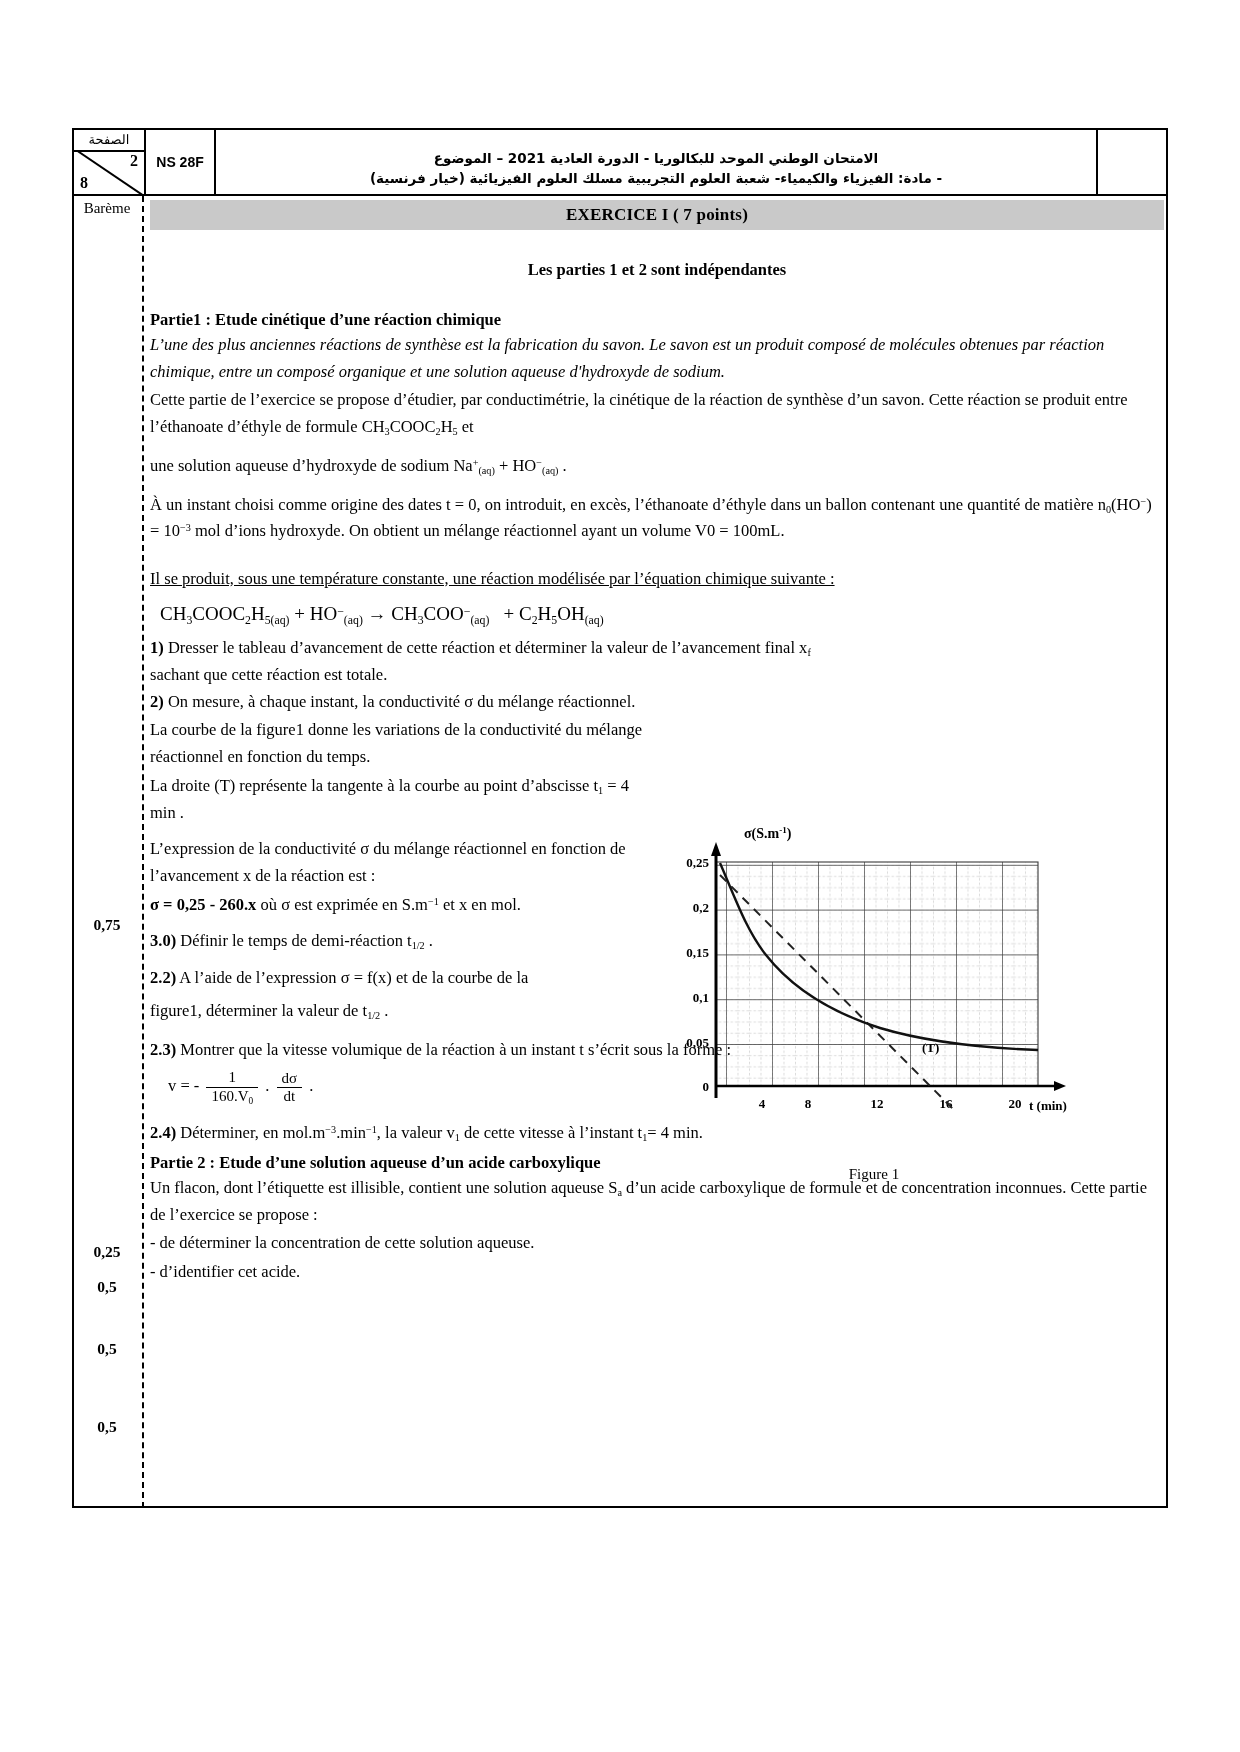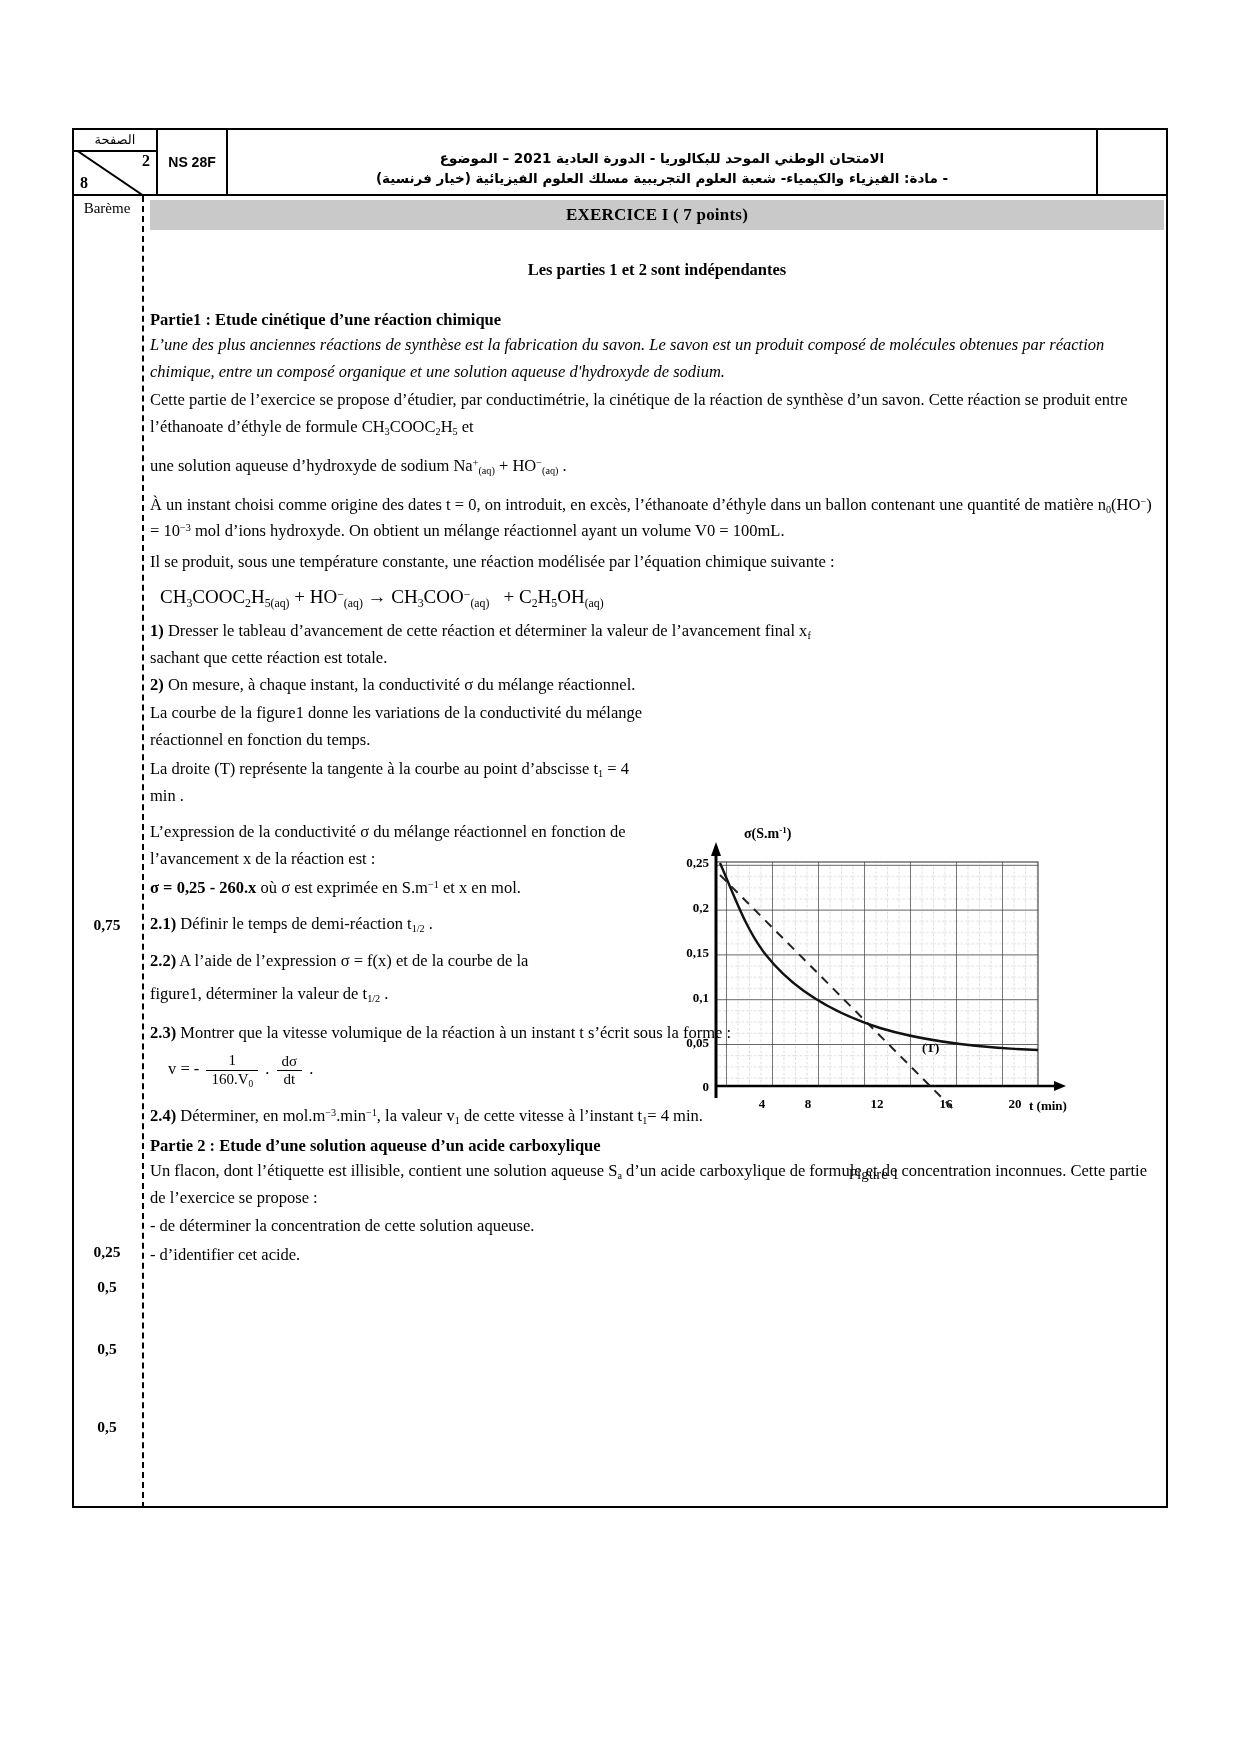--- a/index.html
+++ b/index.html
@@ -2,21 +2,21 @@
 <html><head>
 <meta charset="utf-8">
 <style>
   html,body{margin:0;padding:0;background:#fff;}
   body{width:1240px;height:1752px;font-family:"Liberation Serif",serif;color:#000;position:relative;}
   .page{position:absolute;left:72px;top:128px;width:1096px;height:1380px;border:2px solid #000;box-sizing:border-box;}
 
   
   .hdr{position:absolute;left:0;top:0;width:100%;height:66px;display:flex;box-sizing:border-box;}
   .hdr-cell{border-right:2px solid #000;border-bottom:2px solid #000;box-sizing:border-box;}
-  .cell-page{width:84px;position:relative;}
+  .cell-page{width:72px;position:relative;}
   .cell-page .diag{position:absolute;left:0;top:20px;width:100%;height:46px;overflow:hidden;}
   .cell-page .lbl{font-size:13px;text-align:center;border-bottom:2px solid #000;height:20px;line-height:20px;direction:rtl;}
   .cell-page .num-top{position:absolute;right:6px;top:22px;font-size:16px;font-weight:bold;font-family:"Liberation Serif",serif;}
   .cell-page .num-bot{position:absolute;left:6px;top:44px;font-size:16px;font-weight:bold;}
   .cell-code{width:70px;display:flex;align-items:center;justify-content:center;font-weight:bold;font-size:14px;font-family:"Liberation Sans",sans-serif;}
   .cell-ar{flex:1;direction:rtl;text-align:center;padding:19px 8px 0 8px;font-family:"DejaVu Sans",sans-serif;}
   .cell-ar div{font-size:13.5px;line-height:1.45;font-weight:600;}
   .cell-right{width:68px;border-right:none;}
 
   
@@ -97,21 +97,21 @@
       <span>une solution aqueuse d’hydroxyde de sodium</span>
       <span>Na<sup>+</sup><sub>(aq)</sub> + HO<sup>−</sup><sub>(aq)</sub> .</span>
     </div>
 
     <div class="p" style="margin-top:12px;">
       <span>À un instant choisi comme origine des dates t = 0, on introduit, en excès, l’éthanoate d’éthyle dans un ballon contenant une quantité de matière</span>
       <span>n<sub>0</sub>(HO<sup>−</sup>) = 10<sup>−3</sup> mol</span>
       <span>d’ions hydroxyde. On obtient un mélange réactionnel ayant un volume V0 = 100mL.</span>
     </div>
 
-    <div class="p" style="margin-top:4px;">Il se produit, sous une température constante, une réaction modélisée par l’équation chimique suivante :</div>
+    <div class="p" style="margin-top:21px;text-decoration:underline;">Il se produit, sous une température constante, une réaction modélisée par l’équation chimique suivante :</div>
 
     <div class="eq">
       CH<sub>3</sub>COOC<sub>2</sub>H<sub>5(aq)</sub> + HO<sup>−</sup><sub>(aq)</sub> → CH<sub>3</sub>COO<sup>−</sup><sub>(aq)</sub> &nbsp; + C<sub>2</sub>H<sub>5</sub>OH<sub>(aq)</sub>
     </div>
 
     <div class="q" style="margin-top:8px;">
       <b>1)</b>
       <span>Dresser le tableau d’avancement de cette réaction et déterminer la valeur de l’avancement final x</span><sub>f</sub><br>
       <span>sachant que cette réaction est totale.</span>
     </div>
@@ -125,21 +125,21 @@
       <span>La droite (T) représente la tangente à la courbe au point d’abscisse</span>
       <span>t<sub>1</sub> = 4 min .</span>
     </div>
     <div class="q left-col" style="margin-top:10px;">L’expression de la conductivité σ du mélange réactionnel en fonction de l’avancement x de la réaction est :</div>
     <div class="q left-col" style="margin-top:2px;">
       <b>σ = 0,25 - 260.x</b>
       <span>où  σ est exprimée en S.m<sup>−1</sup> et x en mol.</span>
     </div>
 
     <div class="q" style="margin-top:10px;">
-      <b>2.1)</b>
+      <b>3.0)</b>
       <span>Définir le temps de demi-réaction t<sub>1/2</sub> .</span>
     </div>
 
     <div class="q left-col" style="margin-top:10px;">
       <b>2.2)</b>
       <span>A l’aide de l’expression  σ = f(x) et de la courbe de la</span>
     </div>
     <div class="q left-col" style="margin-top:6px;">
       figure1, déterminer la valeur de   t<sub>1/2</sub> .
     </div>

